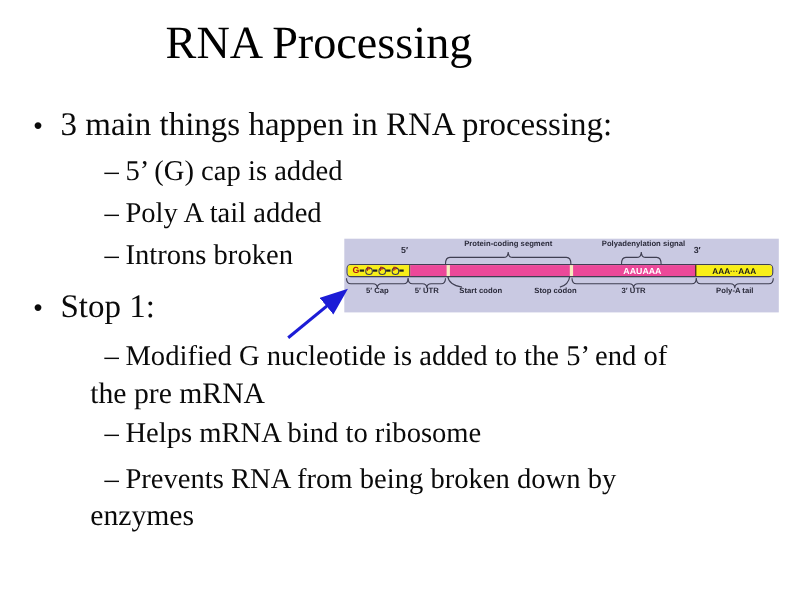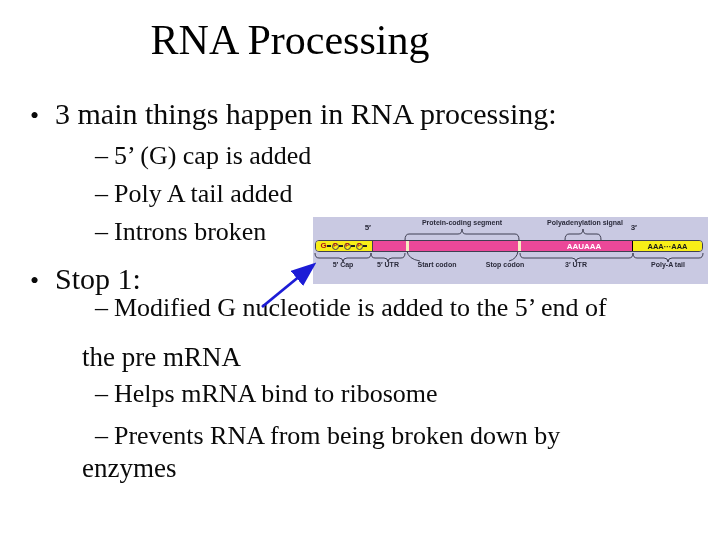--- a/index.html
+++ b/index.html
@@ -64,21 +64,21 @@
   </div>
   <div class="row l2" style="top:177px">
     <span class="mk">–</span><span>Poly A tail added</span>
   </div>
   <div class="row l2" style="top:215px">
     <span class="mk">–</span><span>Introns broken</span>
   </div>
   <div class="row l1" style="top:261px">
     <span class="mk">•</span><span>Stop 1:</span>
   </div>
-  <div class="row l2" style="top:291px">
+  <div class="row l2" style="top:307px">
     <span class="mk">–</span><span>Modified G nucleotide is added to the 5’ end of</span>
   </div>
   <div class="row l2cont" style="top:341px">
     <span>the pre mRNA</span>
   </div>
   <div class="row l2" style="top:377px">
     <span class="mk">–</span><span>Helps mRNA bind to ribosome</span>
   </div>
   <div class="row l2" style="top:419px">
     <span class="mk">–</span><span>Prevents RNA from being broken down by</span>

